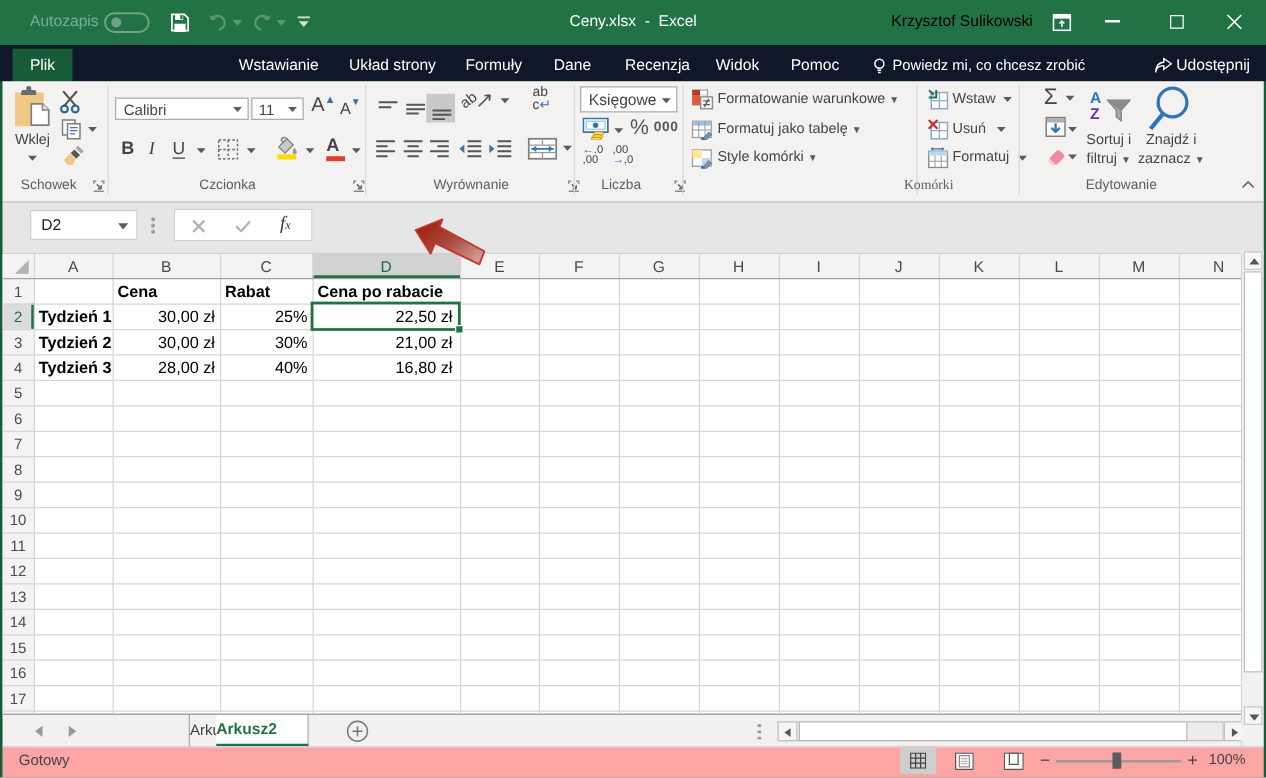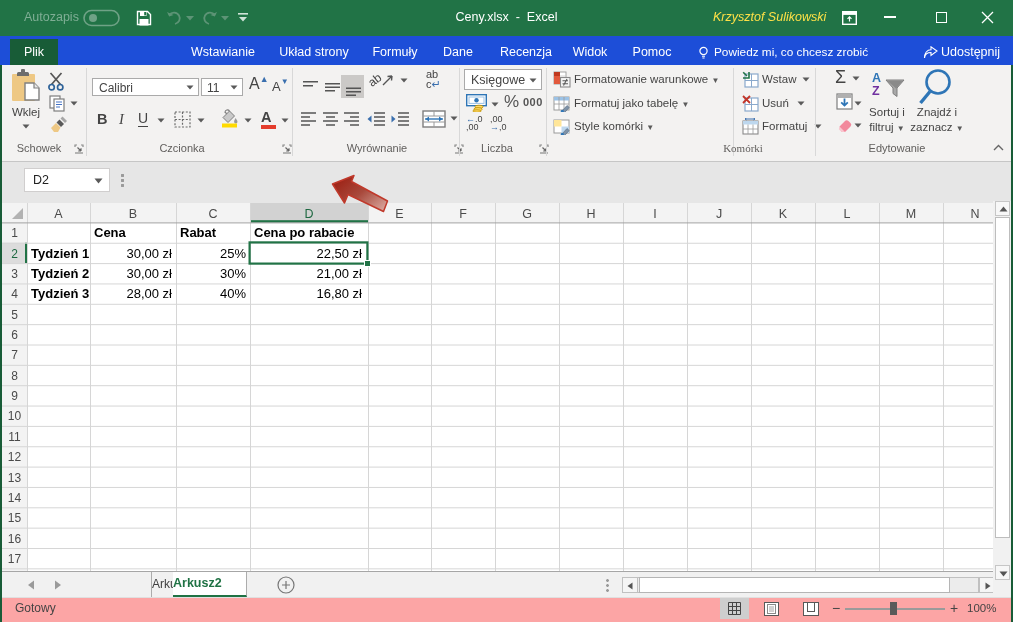--- a/index.html
+++ b/index.html
@@ -3,21 +3,21 @@
 <meta charset="utf-8">
 <style>
   * { margin:0; padding:0; box-sizing:border-box; }
   html,body { width:1013px; height:622px; overflow:hidden; }
   body { font-family:"Liberation Sans", sans-serif; background:#185c37; position:relative; }
   #win { position:absolute; left:0; top:0; width:1013px; height:622px; }
   .abs { position:absolute; }
 
   
   #titlebar { position:absolute; left:0; top:0; width:1013px; height:36px; background:#217346; color:#fff; }
-  #tabrow { position:absolute; left:0; top:36px; width:1013px; height:29px; background:#1d4ed8; }
+  #tabrow { position:absolute; left:0; top:36px; width:1013px; height:29px; background:#0f172a; }
   .tab { position:absolute; top:3px; height:26px; line-height:26px; color:#fff; font-size:12.5px; text-align:center; }
   
   #ribbon { position:absolute; left:2px; top:65px; width:1009px; height:97px; background:#f3f2f1; border-bottom:1px solid #c6c6c6; }
   .gsep { position:absolute; top:3px; height:88px; width:1px; background:#d8d8d8; }
   .glabel { position:absolute; top:77px; height:14px; font-size:11px; color:#605e5c; text-align:center; }
   .launcher { position:absolute; top:79px; width:10px; height:10px; }
   .rtext { font-size:11.5px; color:#444; }
   
   #fbar { position:absolute; left:2px; top:162px; width:1009px; height:41px; background:#e6e6e6; }
   .wbox { position:absolute; background:#fff; border:1px solid #d0cece; }
@@ -56,21 +56,21 @@
       <path d="M15 1 L12.8 5.4 L8.4 4 Z" fill="#5d9476"></path>
     </svg>
     <svg class="abs" style="left:221px;top:16px;" width="8" height="5" viewBox="0 0 8 5">
         <path d="M0 0 L8 0 L4 4.5 Z" fill="#5d9476"></path>
       </svg>
     <svg class="abs" style="left:238px;top:13px;" width="10" height="10" viewBox="0 0 10 10">
       <rect x="0" y="0" width="10" height="1.6" fill="#cfe3d8"></rect>
       <path d="M1 4 L9 4 L5 8.5 Z" fill="#cfe3d8"></path>
     </svg>
     <div class="abs" style="left:0;top:10px;width:1013px;text-align:center;font-size:12.5px;color:#fff;">Ceny.xlsx&nbsp; -&nbsp; Excel</div>
-    <div class="abs" style="left:713px;top:10px;font-size:12.5px;color:#fde047;font-style:italic;">Krzysztof Sulikowski</div>
+    <div class="abs" style="left:713px;top:10px;font-size:12.5px;color:#000000;">Krzysztof Sulikowski</div>
     <svg class="abs" style="left:842px;top:11px;" width="15" height="14" viewBox="0 0 15 14">
       <rect x="0.7" y="0.7" width="13.6" height="12.6" fill="none" stroke="#fff" stroke-width="1.4"></rect>
       <rect x="0.7" y="0.7" width="13.6" height="3.2" fill="#fff"></rect>
       <path d="M7.5 10.5 L7.5 6 M5.5 7.8 L7.5 5.8 L9.5 7.8" fill="none" stroke="#fff" stroke-width="1.2"></path>
     </svg>
     <div class="abs" style="left:884px;top:16px;width:12px;height:1.5px;background:#fff;"></div>
     <rect class="abs" style="left:936px;top:12px;width:11px;height:11px;border:1.2px solid #fff;"></rect>
     <svg class="abs" style="left:981px;top:11px;" width="13" height="13" viewBox="0 0 13 13">
       <path d="M1 1 L12 12 M12 1 L1 12" stroke="#fff" stroke-width="1.3"></path>
     </svg>
@@ -356,20 +356,29 @@
     </svg>
   </div>
   <div id="fbar">
     <div class="wbox" style="left:22px;top:6px;width:86px;height:24px;">
       <span style="position:absolute;left:8px;top:4px;font-size:12.5px;color:#222;">D2</span>
       <svg class="abs" style="right:6px;top:9px;" width="9" height="6" viewBox="0 0 9 6">
           <path d="M0.5 0.5 h8 L4.5 5.5 Z" fill="#5a5a5a"></path>
         </svg>
     </div>
     <div class="abs" style="left:119px;top:11px;width:3px;height:14px;background:radial-gradient(circle 1.5px, #9a9a9a 1.4px, transparent 1.6px) 0 0/3px 5px repeat-y;"></div>
+    <div class="wbox" style="left:137px;top:5px;width:111px;height:26px;">
+      <svg class="abs" style="left:13px;top:7px;" width="12" height="12" viewBox="0 0 12 12">
+          <path d="M1.5 1.5 L10.5 10.5 M10.5 1.5 L1.5 10.5" stroke="#b0b0b0" stroke-width="1.7"></path>
+        </svg>
+      <svg class="abs" style="left:48px;top:8px;" width="13" height="10" viewBox="0 0 13 10">
+          <path d="M1 5 L5 9 L12 1" fill="none" stroke="#b0b0b0" stroke-width="1.7"></path>
+        </svg>
+      <span style="position:absolute;left:84px;top:3px;font-size:15px;font-style:italic;font-family:'Liberation Serif',serif;color:#3a3a3a;">f<span style="font-size:10px;">x</span></span>
+    </div>
   </div>
   <svg class="abs" style="left:325px;top:168px;z-index:30;" width="80" height="52" viewBox="0 0 80 52">
     <defs>
       <linearGradient id="arrg" x1="0" y1="0.1" x2="1" y2="0.9">
         <stop offset="0" stop-color="#9c1d10"></stop>
         <stop offset="0.5" stop-color="#a8493c"></stop>
         <stop offset="1" stop-color="#d9a79e"></stop>
       </linearGradient>
     </defs>
     <polygon points="7.5,16 29,7.5 26.5,13.5 62.5,33 58.5,43.5 23,26.5 19.5,35" fill="url(#arrg)" stroke="#c0392b" stroke-width="1.5" stroke-linejoin="round"></polygon>

